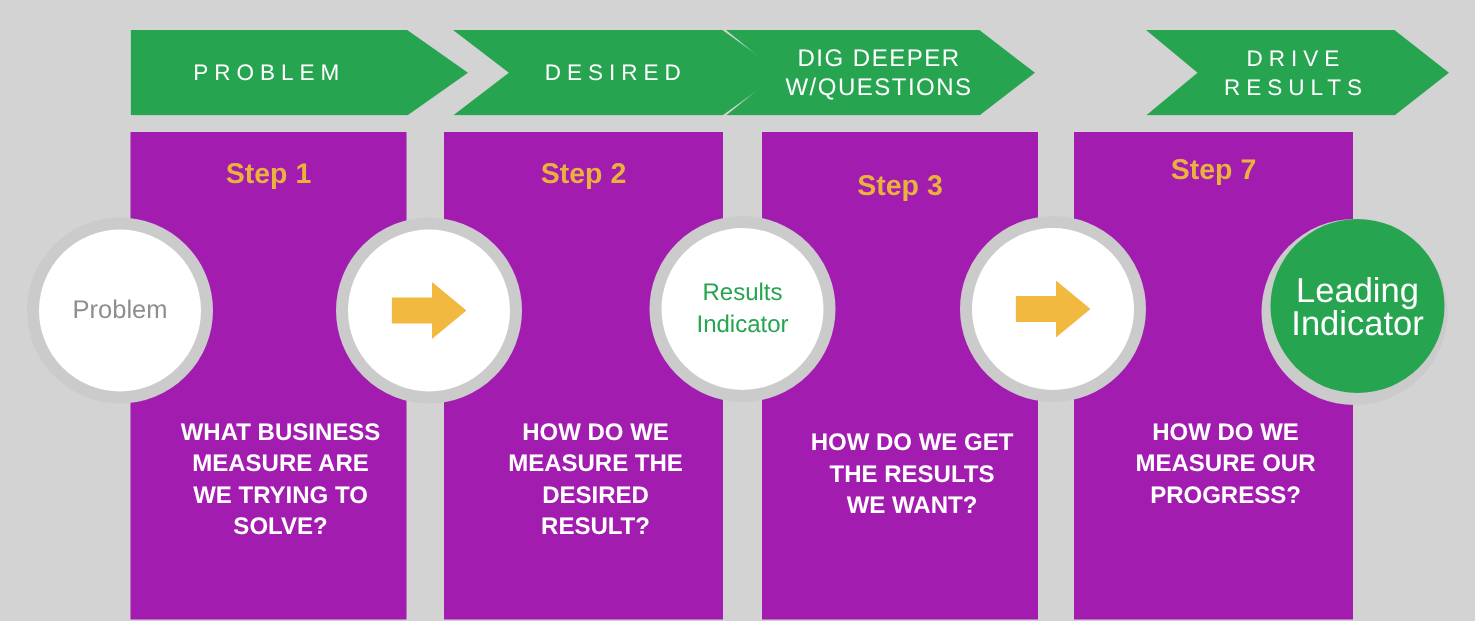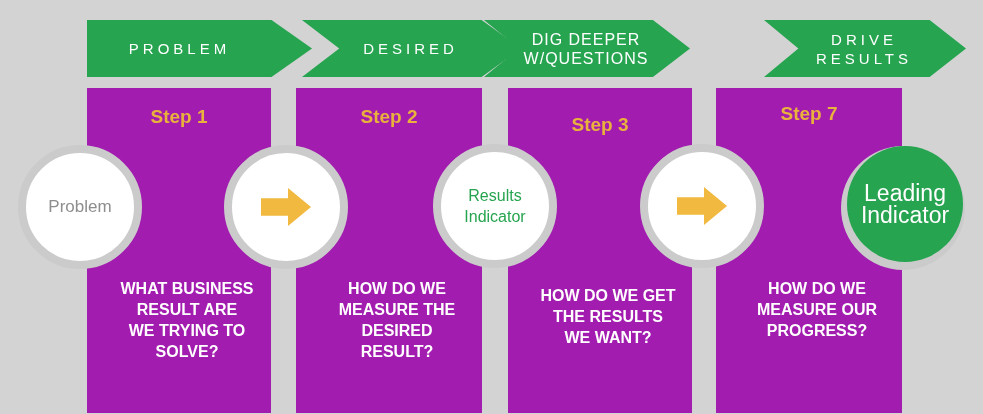--- a/index.html
+++ b/index.html
@@ -106,21 +106,21 @@
   </div>
   <div class="banner b4">
     <span>DRIVE</span>
     <span>RESULTS</span>
   </div>
 
   <div class="panel p1">
     <div class="step-label">Step 1</div>
     <div class="question">
       <span>WHAT BUSINESS</span>
-      <span>RESULT ARE</span>
+      <span>MEASURE ARE</span>
       <span>WE TRYING TO</span>
       <span>SOLVE?</span>
     </div>
   </div>
   <div class="panel p2">
     <div class="step-label">Step 2</div>
     <div class="question">
       <span>HOW DO WE</span>
       <span>MEASURE THE</span>
       <span>DESIRED</span>

